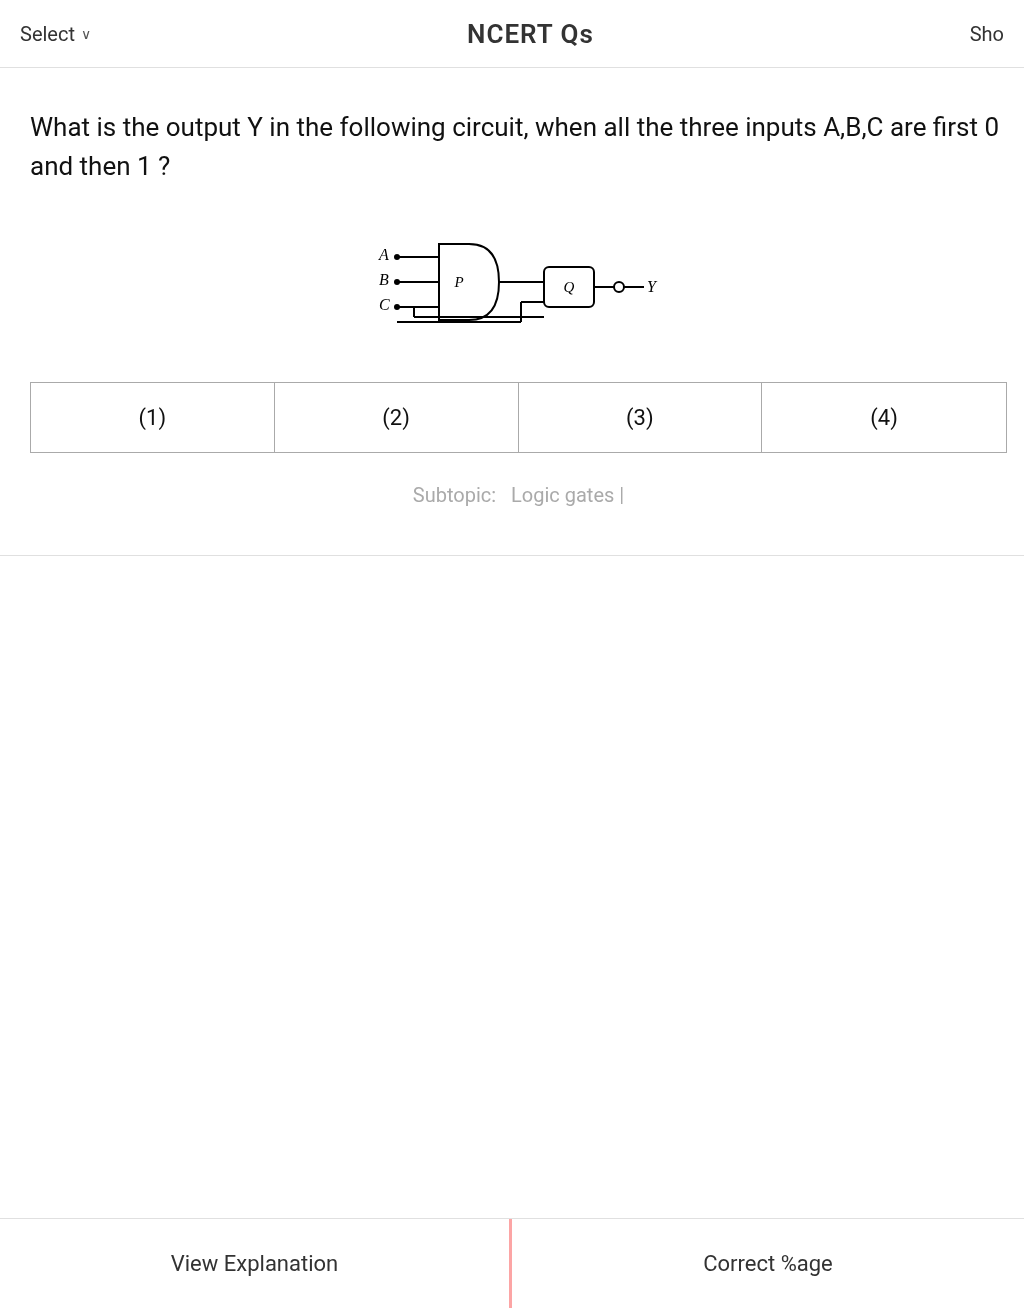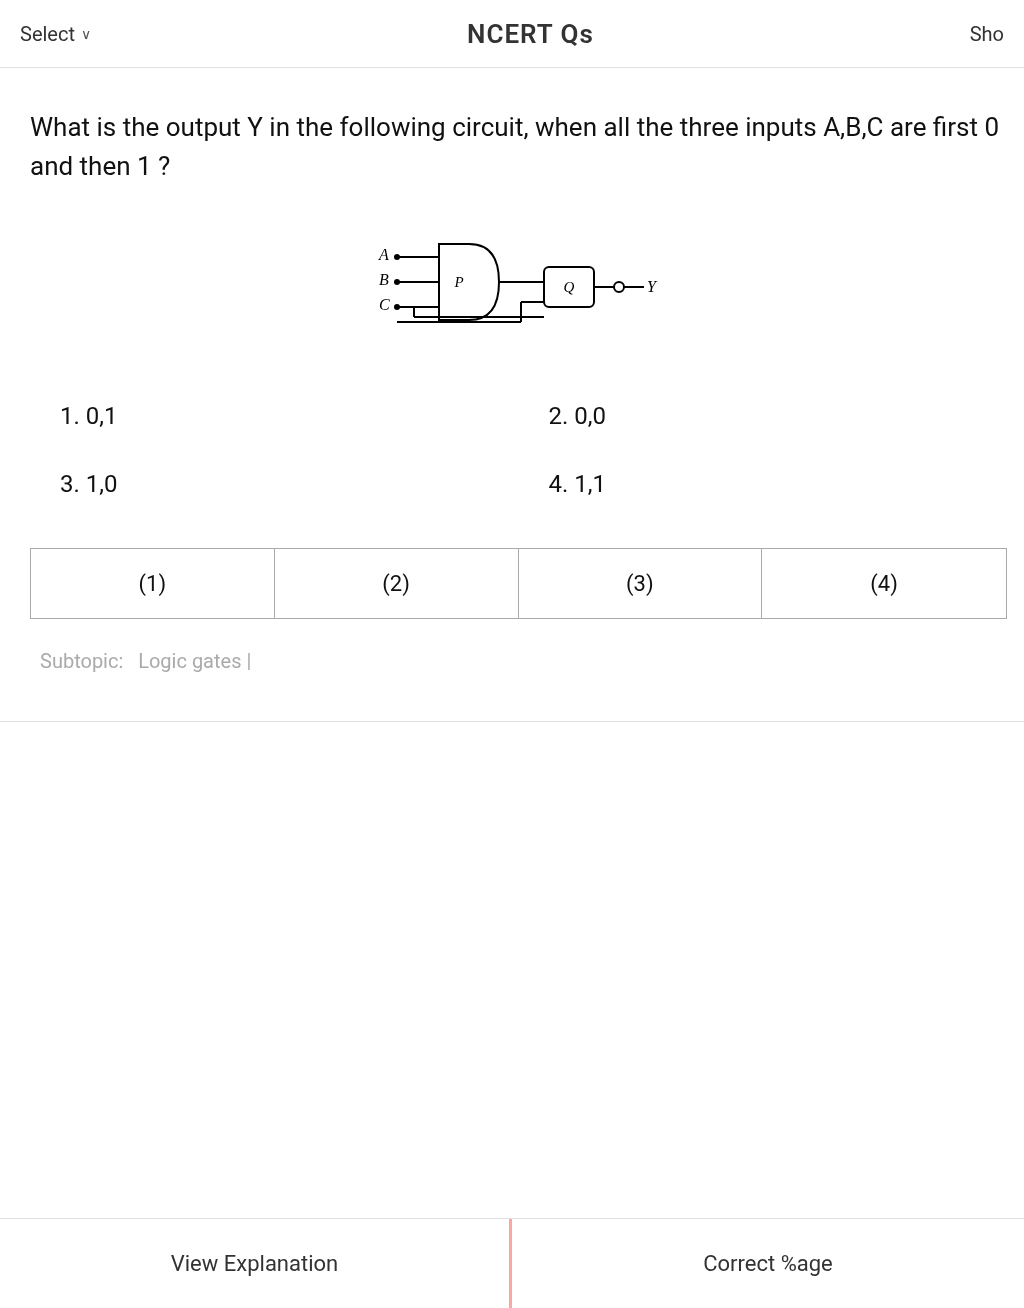--- a/index.html
+++ b/index.html
@@ -108,20 +108,21 @@
 
     .answer-cell:last-child {
       border-right: none;
     }
 
     .subtopic {
       font-size: 20px;
       color: #aaa;
       margin-bottom: 28px;
       padding: 0 10px;
+      text-align: center;
     }
 
     .subtopic span {
       color: #aaa;
     }
 
     .bottom-bar {
       display: grid;
       grid-template-columns: 1fr 1fr;
       border-top: 1px solid #e0e0e0;
@@ -205,34 +206,20 @@
 
         <line x1="162" y1="80" x2="185" y2="80" stroke="#000" stroke-width="2"></line>
         <line x1="162" y1="80" x2="162" y2="100" stroke="#000" stroke-width="2"></line>
         <line x1="38" y1="100" x2="162" y2="100" stroke="#000" stroke-width="2"></line>
 
         <circle cx="38" cy="100" r="0" fill="#000"></circle>
       </svg>
     </div>
   </div>
 
-  <div class="options-grid">
-    <div class="option-item">
-      <span>1. </span><span>0,1</span>
-    </div>
-    <div class="option-item">
-      <span>2. </span><span>0,0</span>
-    </div>
-    <div class="option-item">
-      <span>3. </span><span>1,0</span>
-    </div>
-    <div class="option-item">
-      <span>4. </span><span>1,1</span>
-    </div>
-  </div>
 
   <div class="answer-row">
     <div class="answer-cell">
       <span>(1)</span>
     </div>
     <div class="answer-cell">
       <span>(2)</span>
     </div>
     <div class="answer-cell">
       <span>(3)</span>

